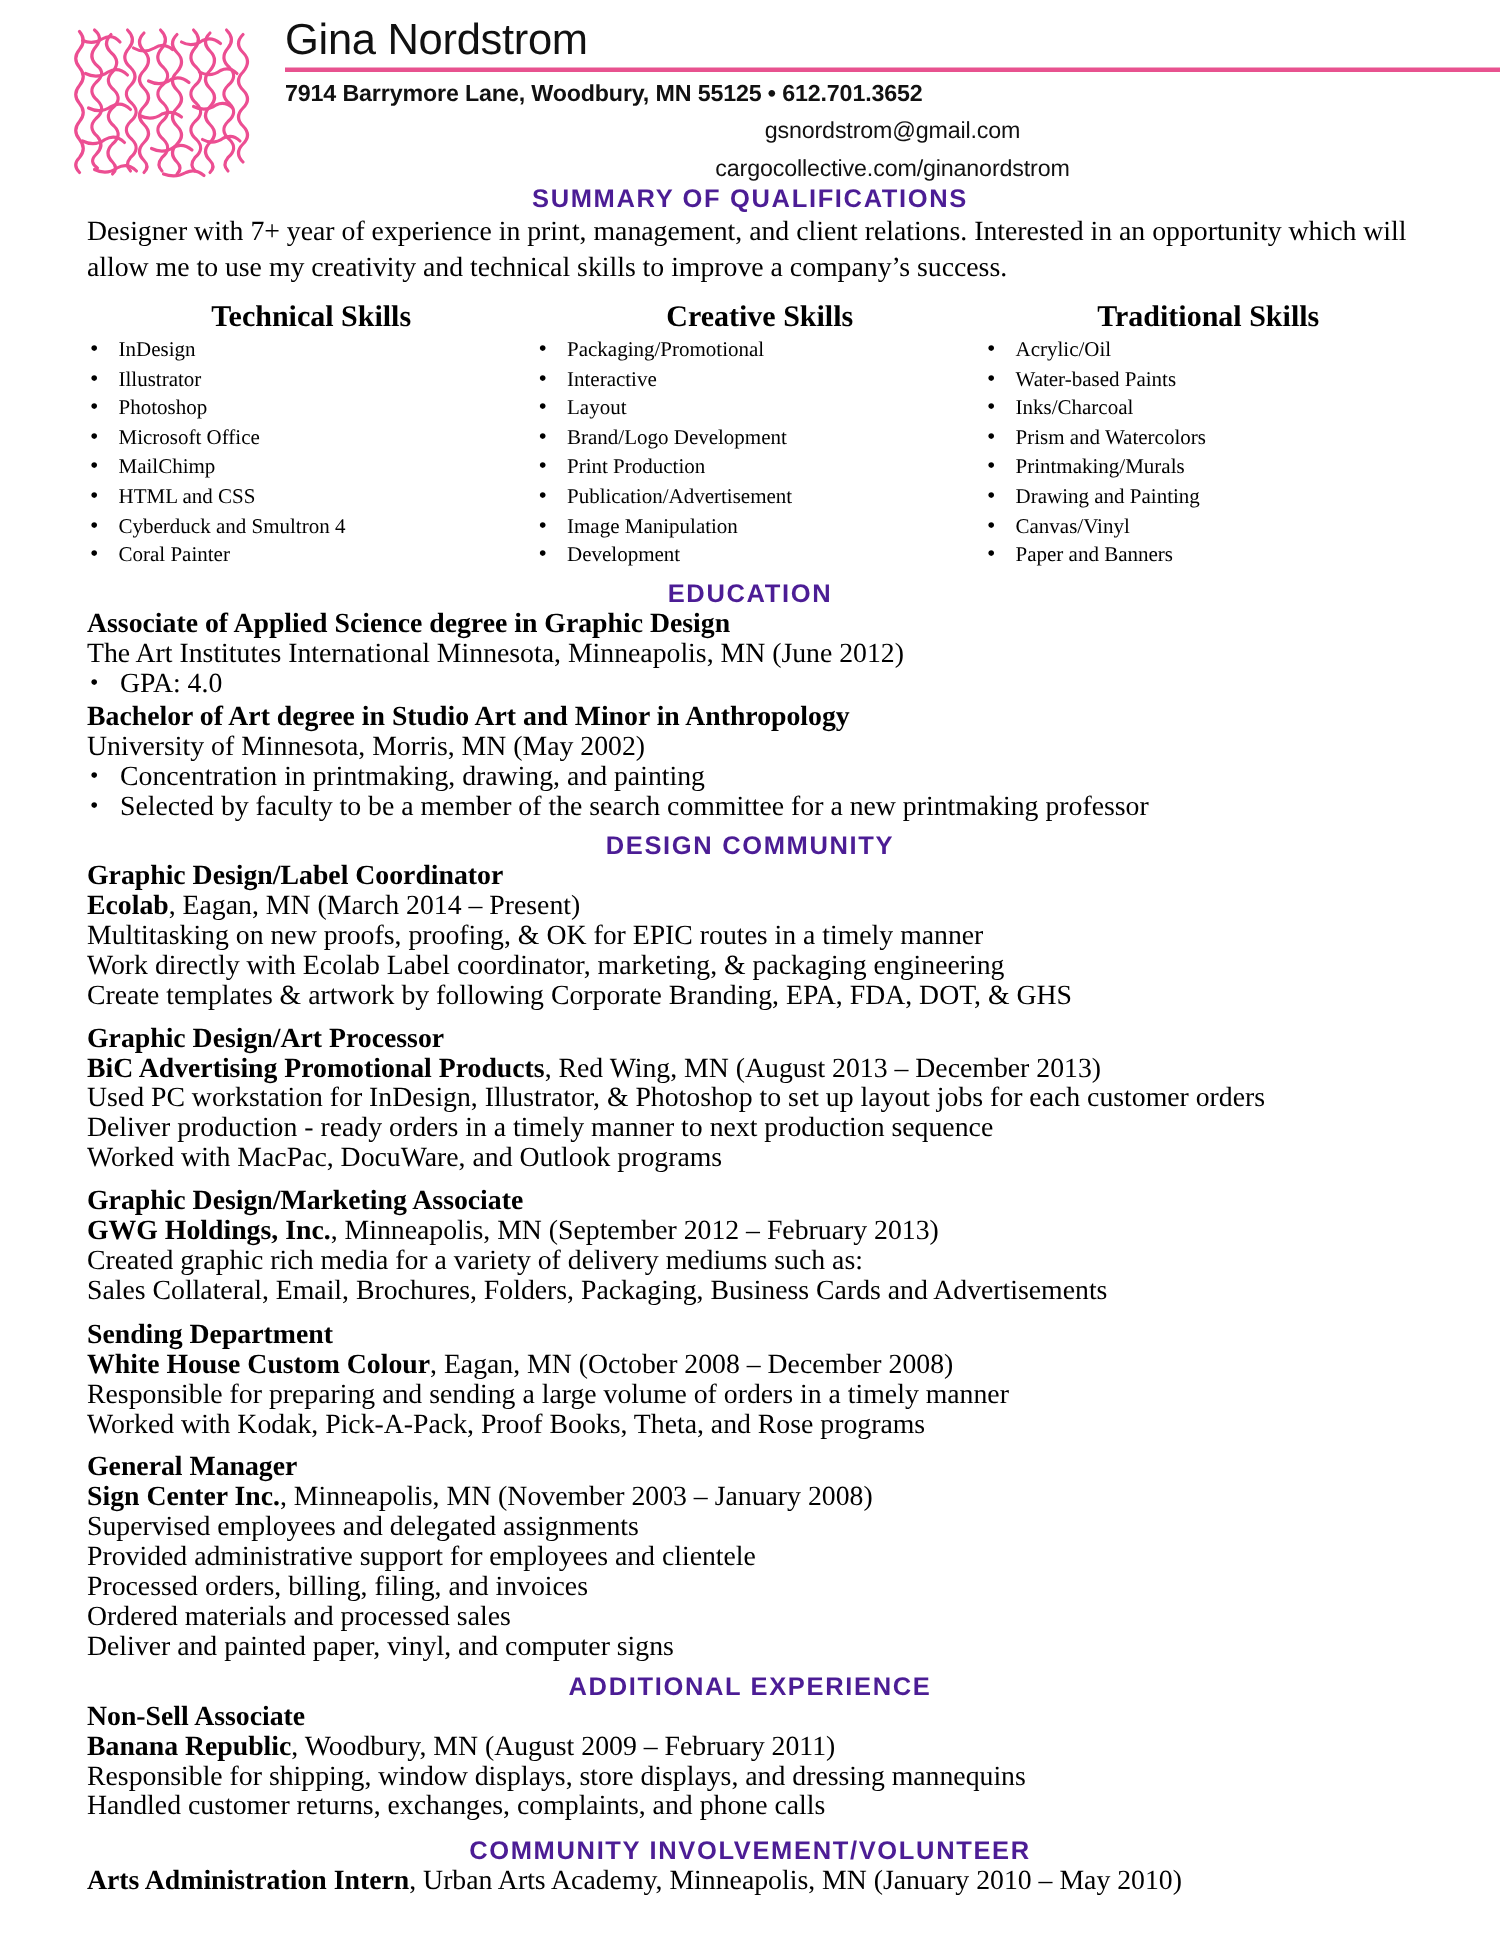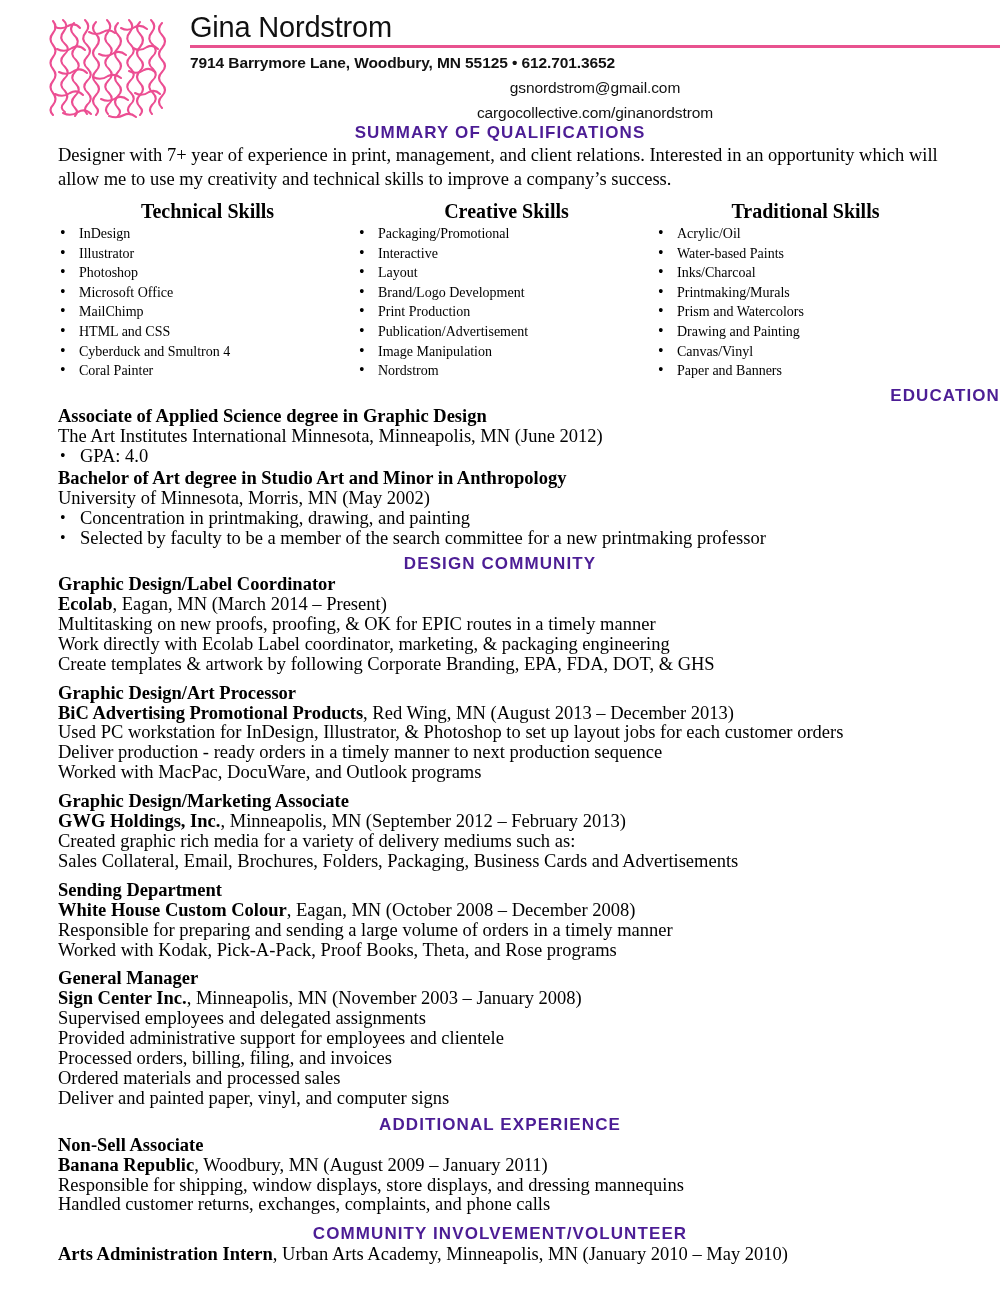--- a/index.html
+++ b/index.html
@@ -240,44 +240,44 @@
         <div class="skills-col">
           <div class="skills-col-title">Creative Skills</div>
           <ul class="bullets">
             <li>Packaging/Promotional</li>
             <li>Interactive</li>
             <li>Layout</li>
             <li>Brand/Logo Development</li>
             <li>Print Production</li>
             <li>Publication/Advertisement</li>
             <li>Image Manipulation</li>
-            <li>Nordstrom</li>
+            <li>Development</li>
           </ul>
         </div>
 
         <div class="skills-col">
           <div class="skills-col-title">Traditional Skills</div>
           <ul class="bullets">
             <li>Acrylic/Oil</li>
             <li>Water-based Paints</li>
             <li>Inks/Charcoal</li>
+            <li>Prism and Watercolors</li>
             <li>Printmaking/Murals</li>
-            <li>Prism and Watercolors</li>
             <li>Drawing and Painting</li>
             <li>Canvas/Vinyl</li>
             <li>Paper and Banners</li>
           </ul>
         </div>
 
       </div>
     </div>
   </div>
 
   <div>
-    <div class="section-heading" style="margin-top:4px;text-align:right;">EDUCATION</div>
+    <div class="section-heading" style="margin-top:4px;">EDUCATION</div>
     <div class="content" style="padding-left:58px;">
 
       <div class="block">
         <div class="line b">Associate of Applied Science degree in Graphic Design</div>
         <div class="line">The Art Institutes International Minnesota, Minneapolis, MN (June 2012)</div>
         <ul class="edu-bullets">
           <li>GPA: 4.0</li>
         </ul>
       </div>
 
@@ -346,21 +346,21 @@
       </div>
 
     </div>
   </div>
 
   <div>
     <div class="section-heading" style="margin-top:5px;">ADDITIONAL EXPERIENCE</div>
     <div class="content" style="padding-left:58px;">
       <div class="block">
         <div class="line job-title">Non-Sell Associate</div>
-        <div class="line"><span class="job-org">Banana Republic</span><span>, Woodbury, MN (August 2009 – January 2011)</span></div>
+        <div class="line"><span class="job-org">Banana Republic</span><span>, Woodbury, MN (August 2009 – February 2011)</span></div>
         <div class="line">Responsible for shipping, window displays, store displays, and dressing mannequins</div>
         <div class="line">Handled customer returns, exchanges, complaints, and phone calls</div>
       </div>
     </div>
   </div>
 
   <div>
     <div class="section-heading" style="margin-top:8px;">COMMUNITY INVOLVEMENT/VOLUNTEER</div>
     <div class="content" style="padding-left:58px;">
       <div class="block">

